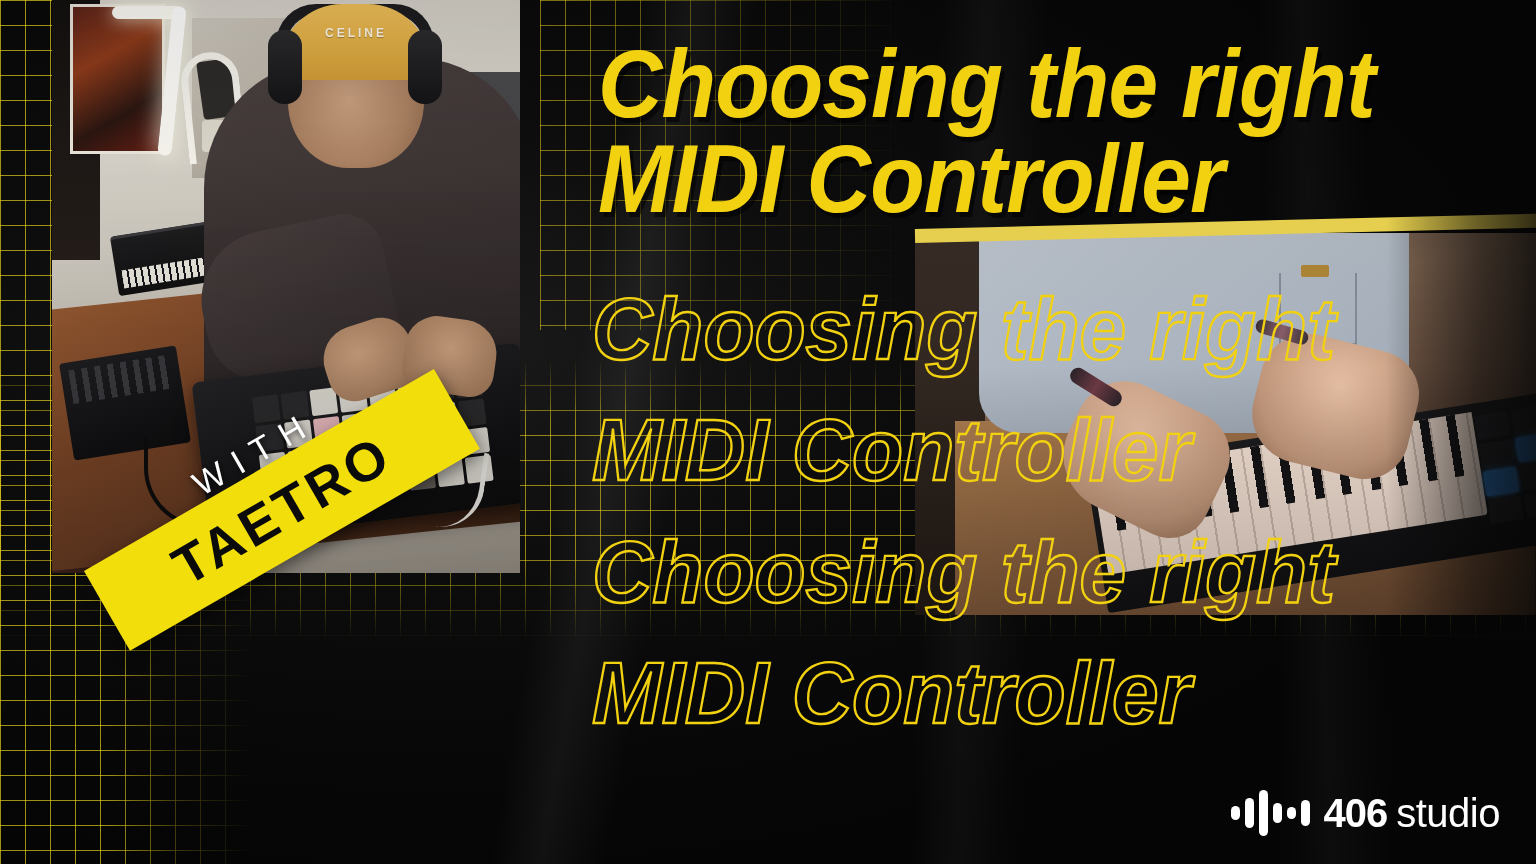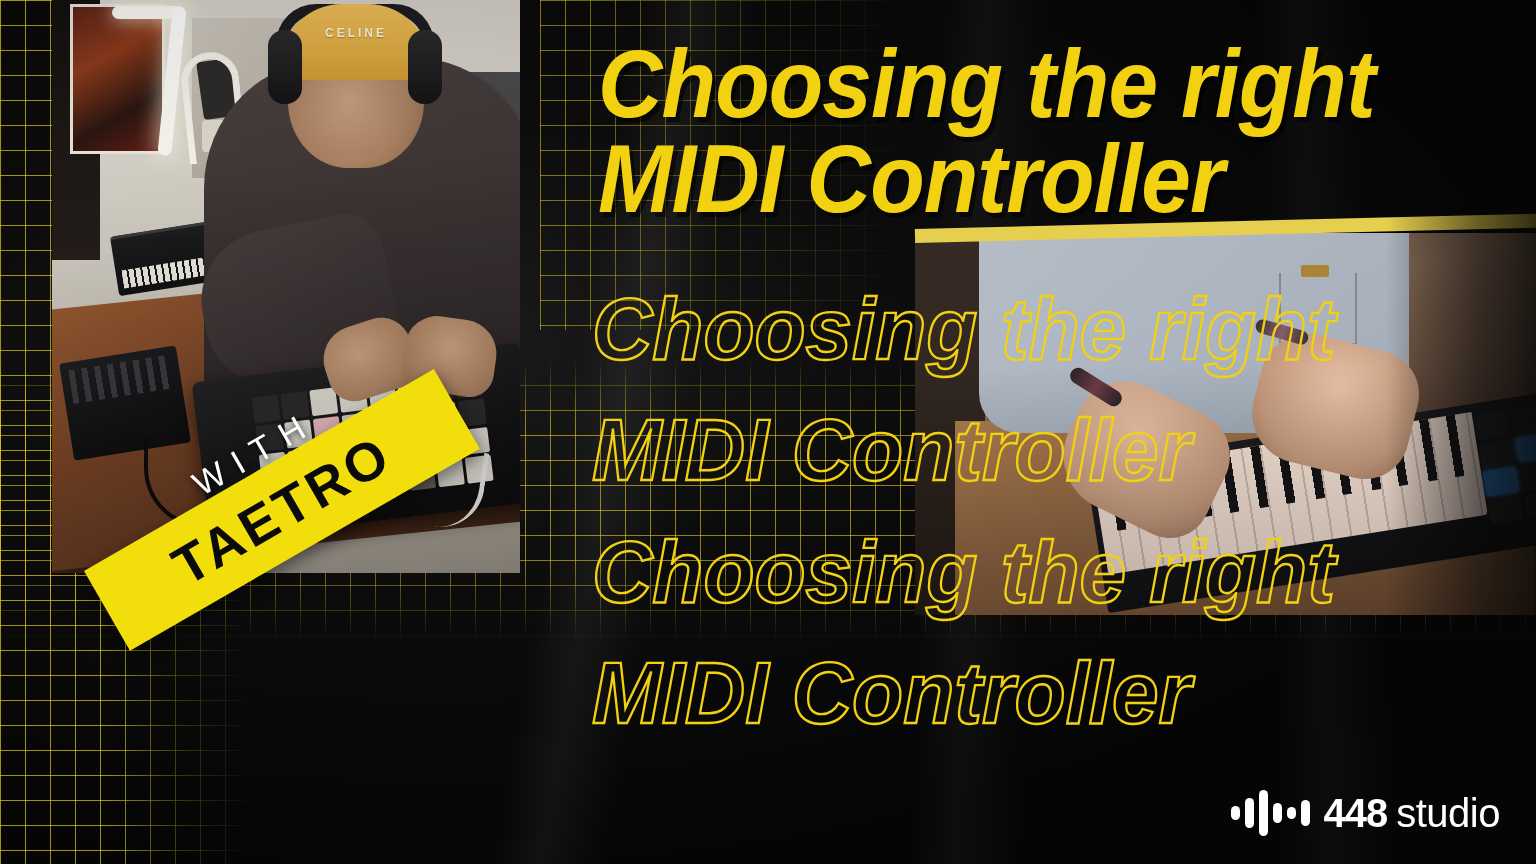--- a/index.html
+++ b/index.html
@@ -523,18 +523,18 @@
   <div class="logo">
     <div class="wave">
       <span style="height:14px"></span>
       <span style="height:30px"></span>
       <span style="height:46px"></span>
       <span style="height:20px"></span>
       <span style="height:12px"></span>
       <span style="height:26px"></span>
     </div>
     <div class="logo-text">
-      <span class="logo-num">448</span>
+      <span class="logo-num">406</span>
       <span class="logo-word">studio</span>
     </div>
   </div>
 
 </div>
 
 </body></html>

